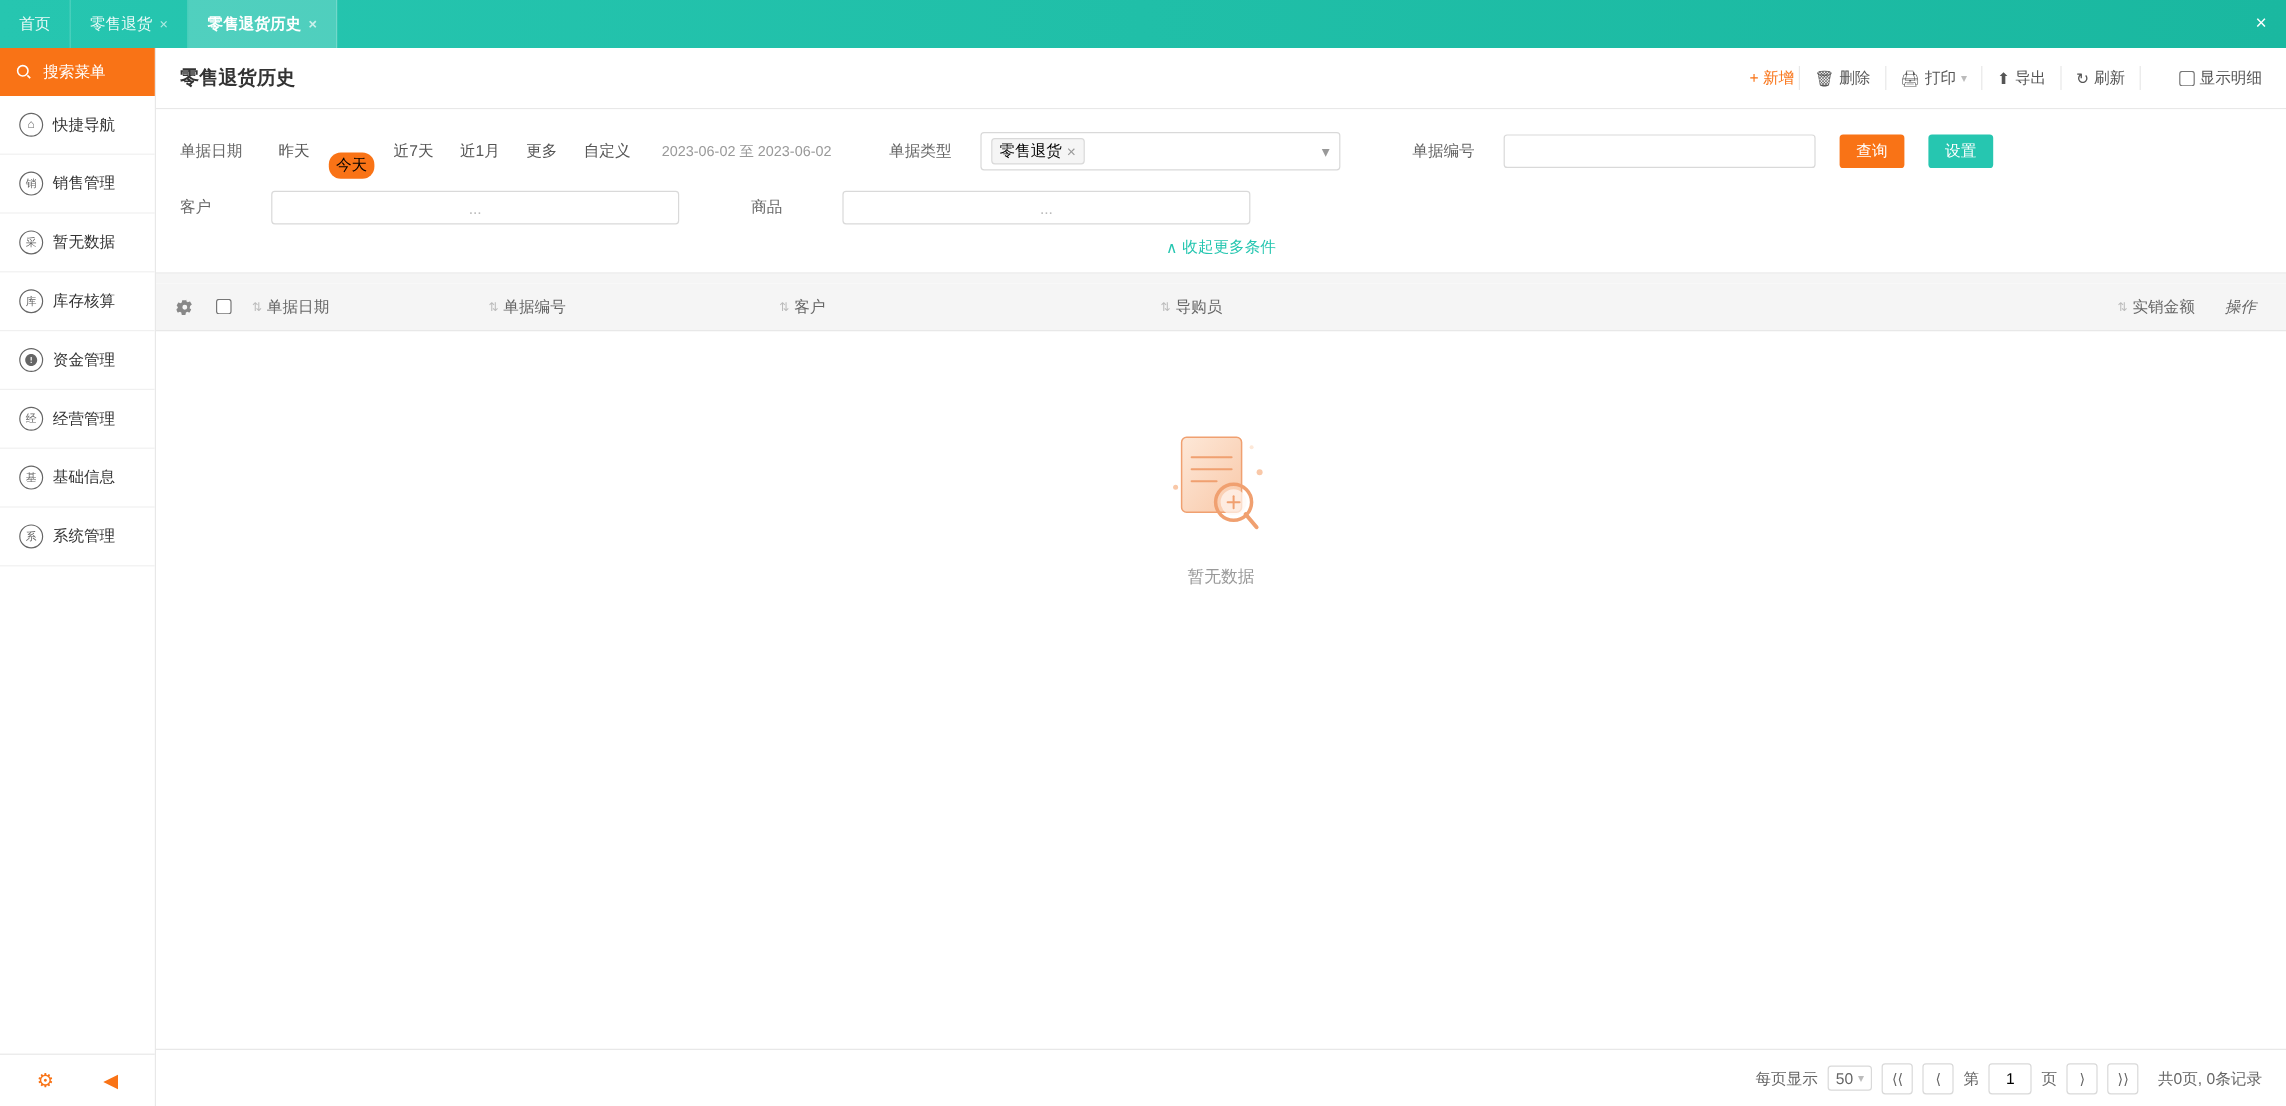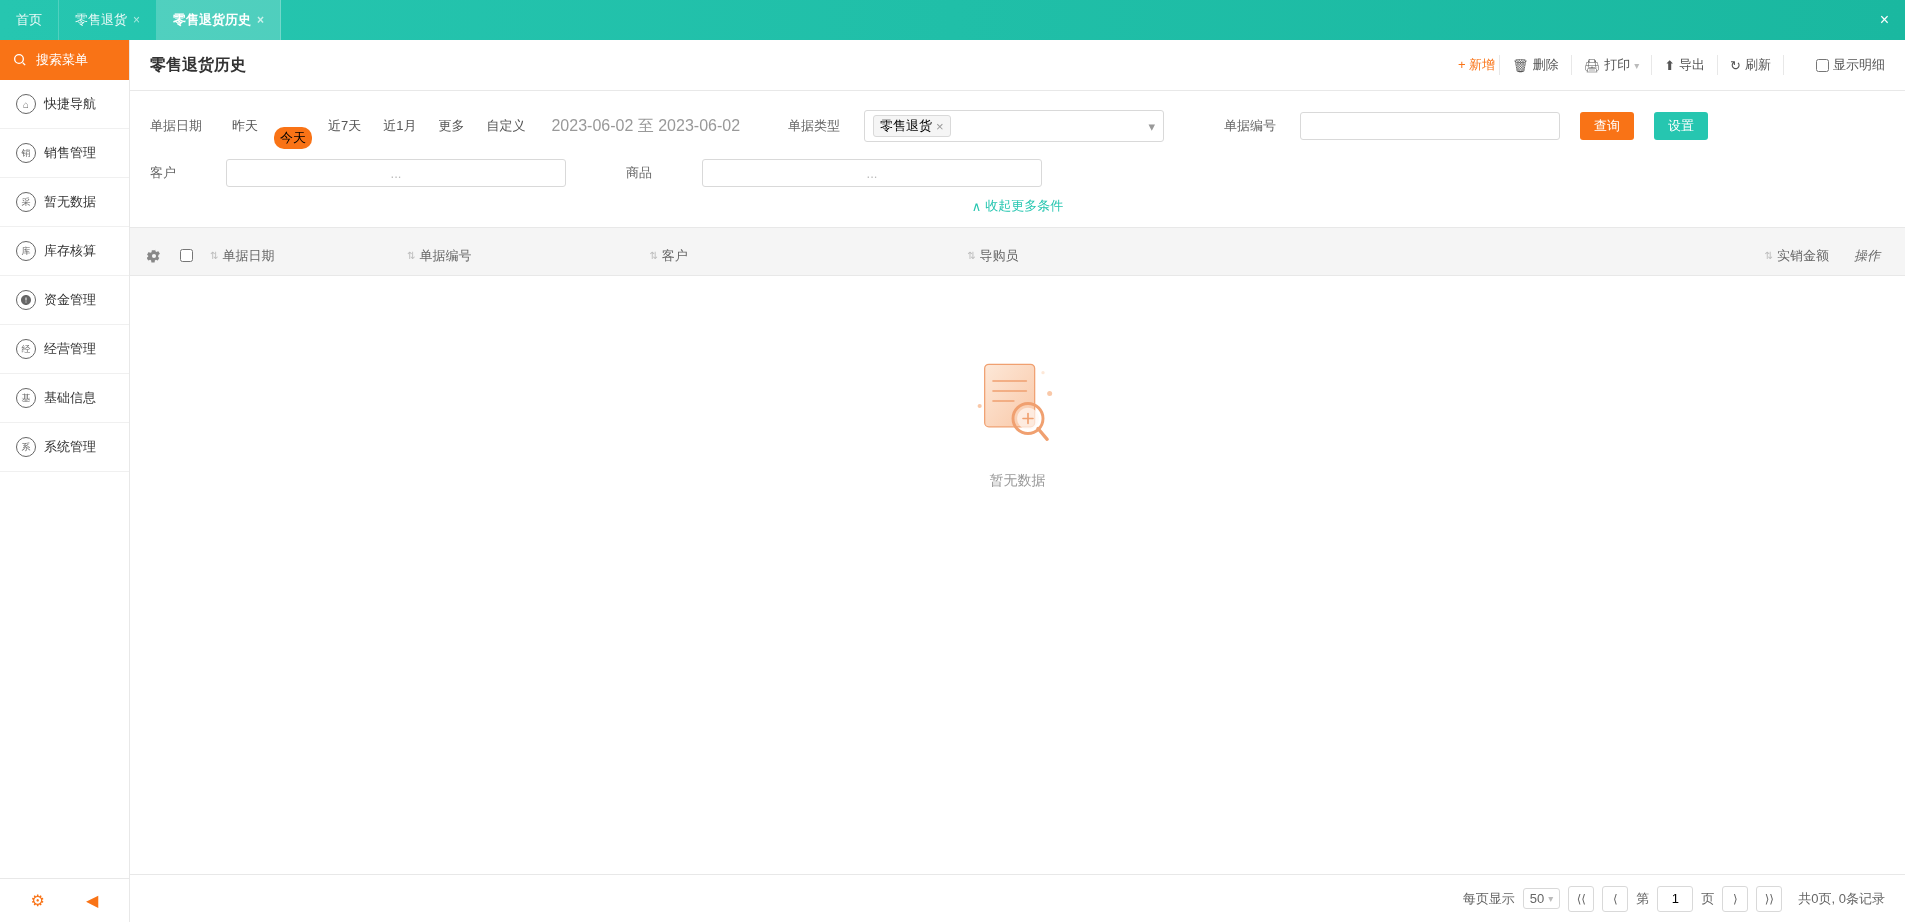--- a/index.html
+++ b/index.html
@@ -207,21 +207,21 @@
       font-size: 13px;
     }
     .date-btn.active {
       background: #f97316;
       color: #000000;
       border-radius: 10px;
       margin-top: 24px;
     }
     .date-range-text {
       color: #999;
-      font-size: 16px;
+      font-size: 12px;
     }
     .filter-input {
       border: 1px solid #d9d9d9;
       border-radius: 3px;
       padding: 4px 8px;
       color: #999;
       width: 320px;
       background: white;
       cursor: pointer;
       display: flex;

